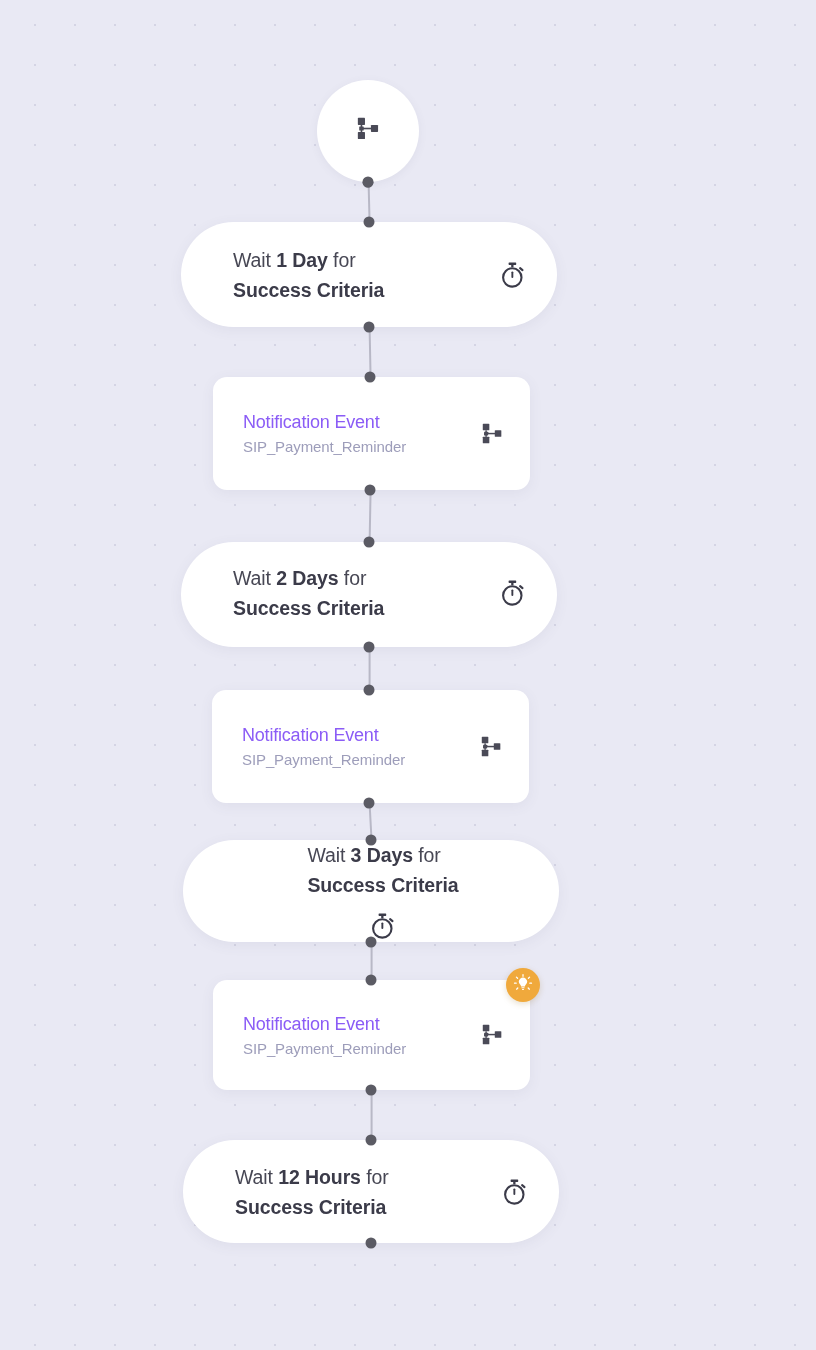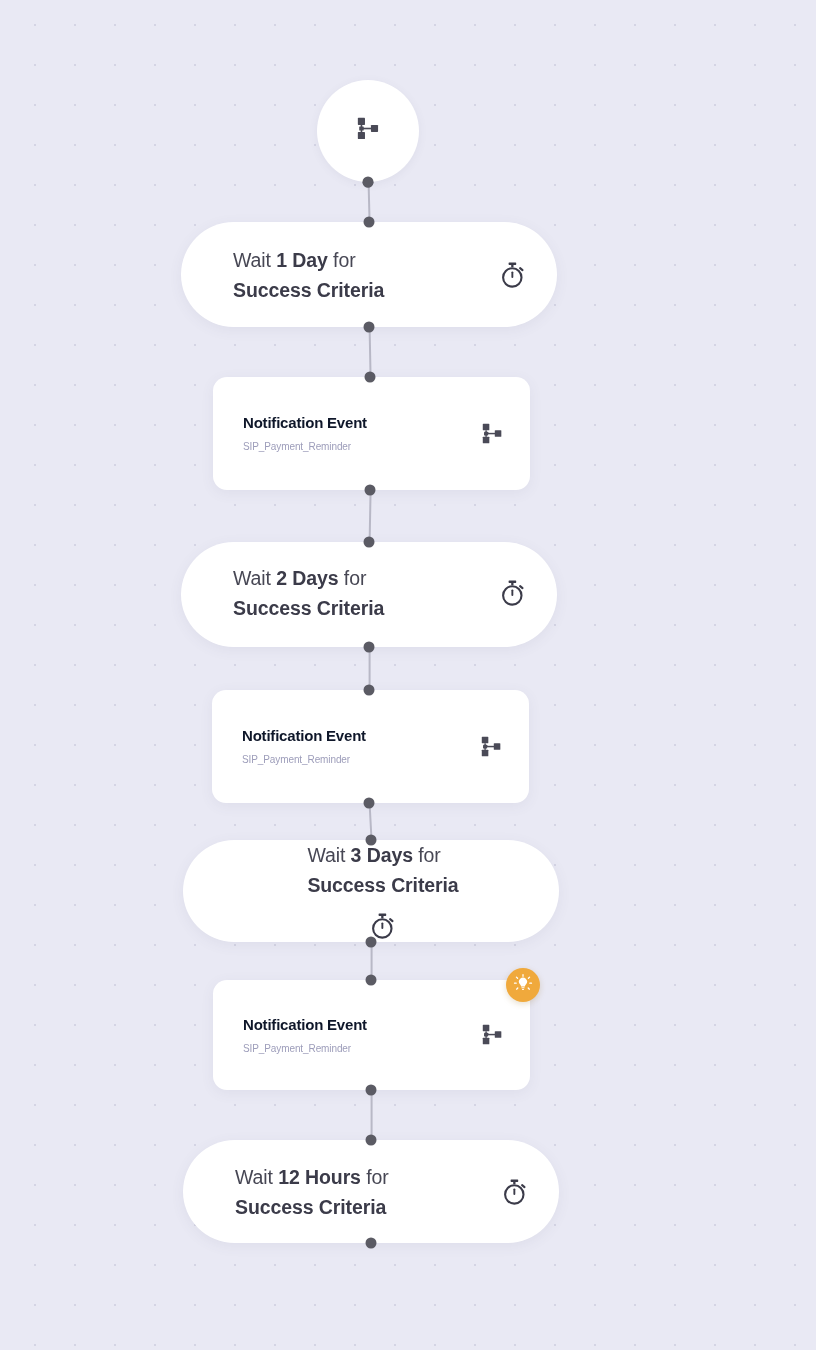--- a/index.html
+++ b/index.html
@@ -67,28 +67,28 @@
   
   .event-card {
     border-radius:14px;
     box-shadow:0 3px 14px rgba(80,80,120,0.07);
     display:flex;
     align-items:center;
     justify-content:space-between;
   }
   .event-texts { display:flex; flex-direction:column; gap:3px; }
   .event-title {
-    font-size:15px;
-    font-weight:700;
-    color:#0f172a;
+    font-size:18px;
+    font-weight:400;
+    color:#8b5cf6;
     line-height:23px;
     letter-spacing:-0.2px;
   }
   .event-sub {
-    font-size:10px;
+    font-size:15px;
     font-weight:400;
     color:#9d9dba;
     line-height:19px;
     letter-spacing:-0.1px;
   }
   .event-icon { flex:0 0 auto; display:flex; align-items:center; }
 
   
   .port {
     position:absolute;

